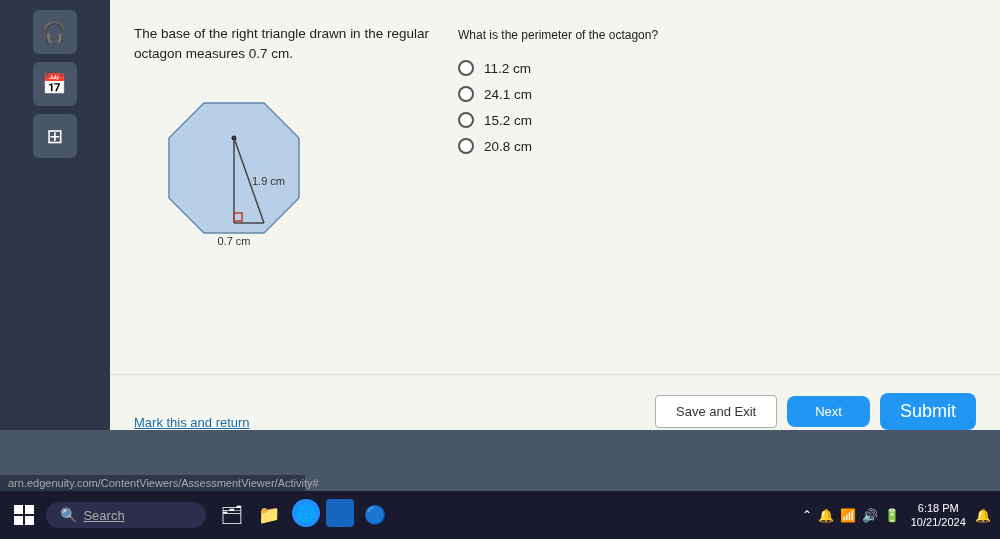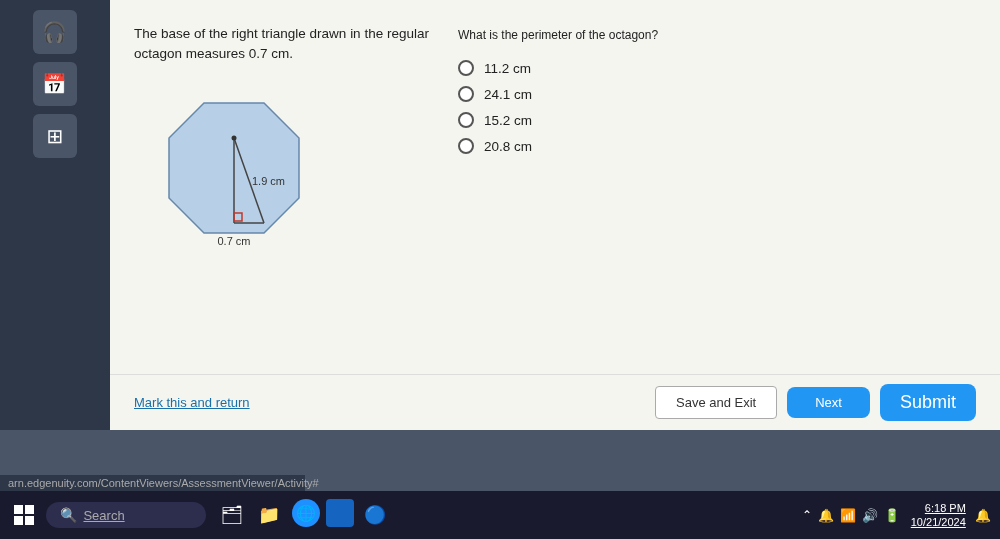--- a/index.html
+++ b/index.html
@@ -124,21 +124,21 @@
       font-size: 13.5px;
       color: #222;
     }
 
     
     .bottom-bar {
       height: 56px;
       background: #f5f5f0;
       border-top: 1px solid #ddd;
       display: flex;
-      align-items: center;
+      align-items: flex-end;
       padding: 0 24px;
       justify-content: space-between;
     }
 
     .mark-return-link {
       color: #1a6fa8;
       font-size: 13px;
       text-decoration: underline;
       cursor: pointer;
     }
@@ -235,23 +235,22 @@
     .taskbar-right {
       margin-left: auto;
       display: flex;
       align-items: center;
       gap: 10px;
       color: white;
       font-size: 11px;
     }
 
     .taskbar-time {
-      text-align: right;
+      text-align: center;
       line-height: 1.3;
-      text-decoration: underline;
     }
 
     .taskbar-sys-icons {
       display: flex;
       gap: 6px;
       align-items: center;
     }
 
     .url-bar {
       position: absolute;

